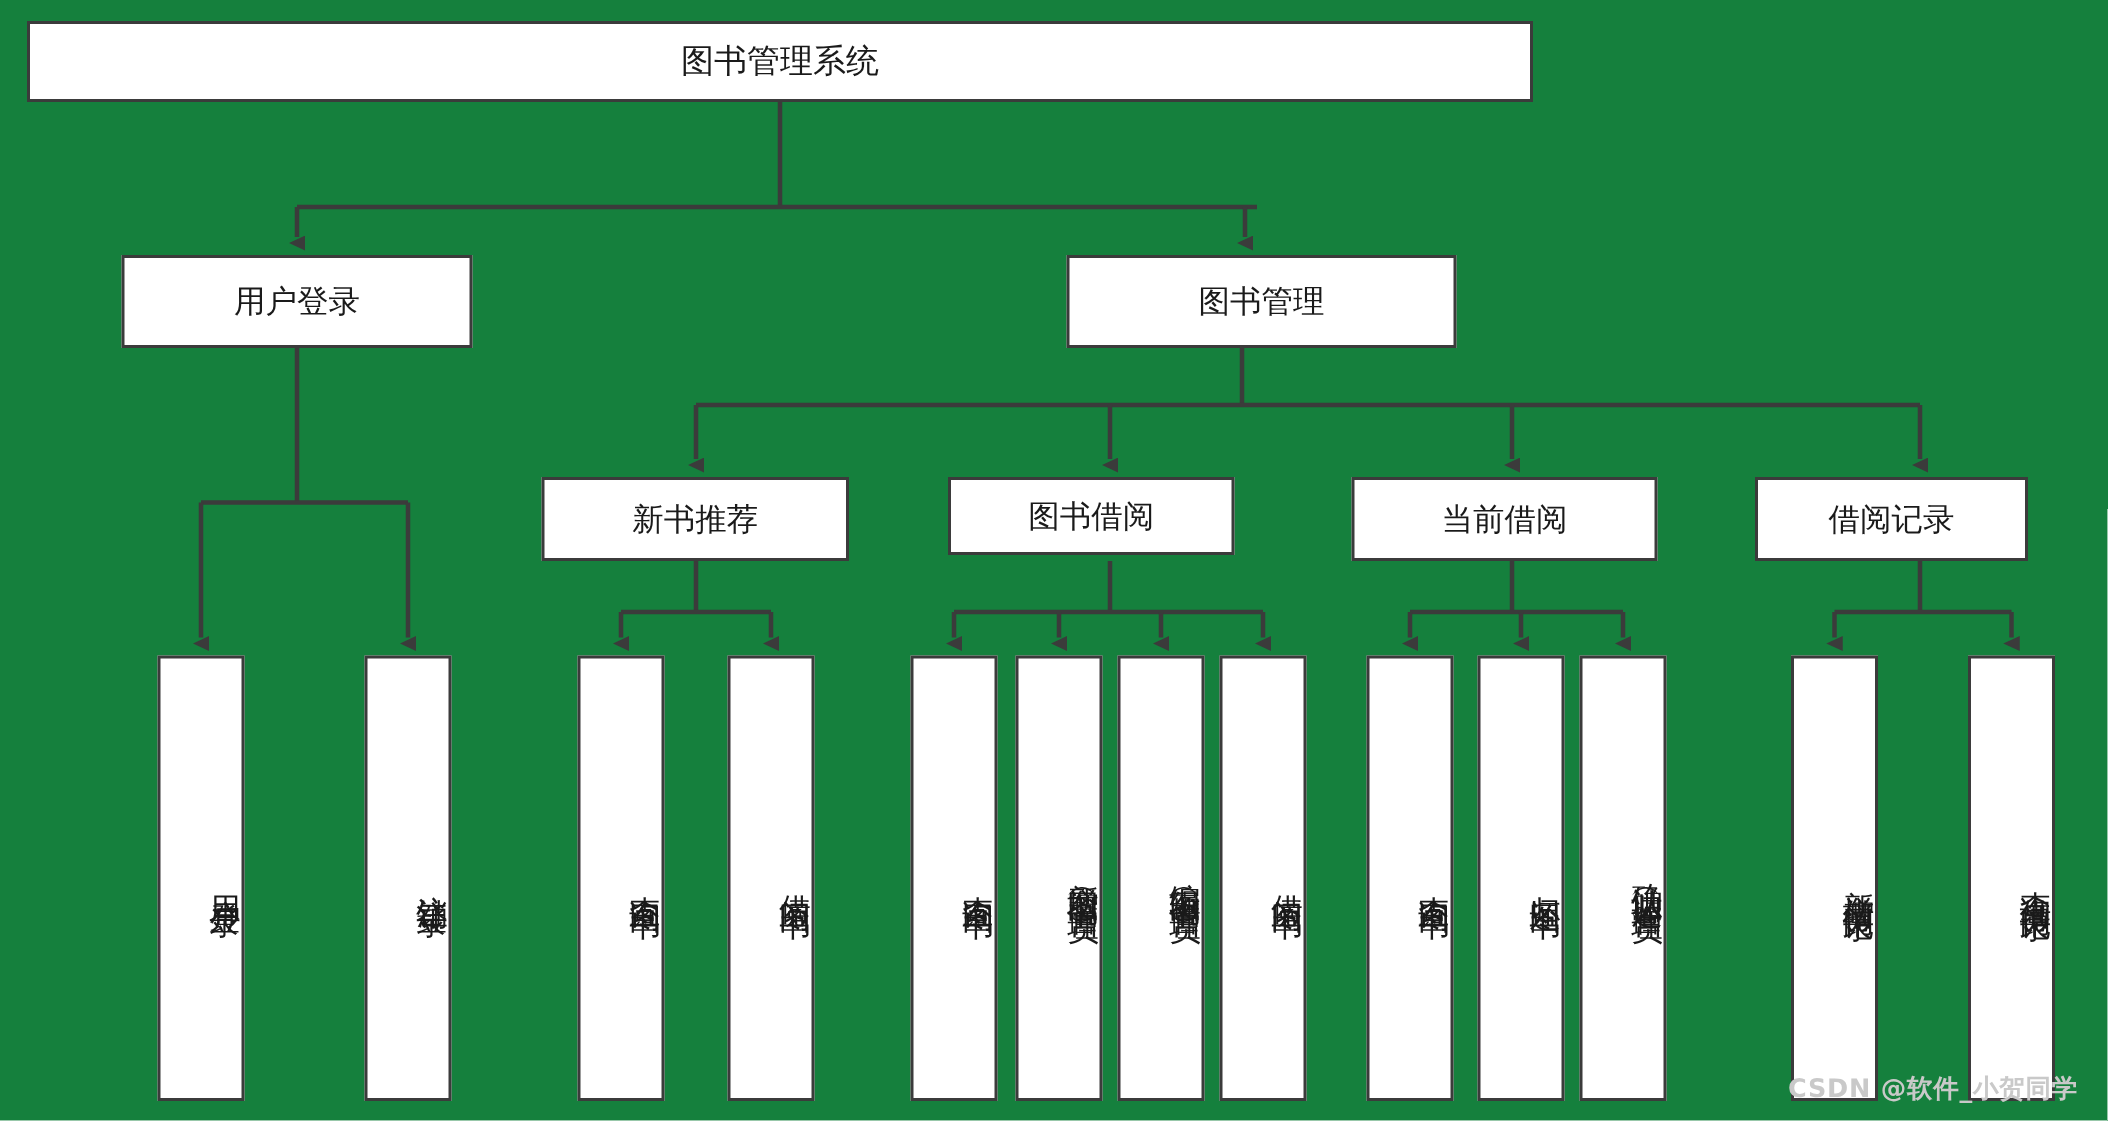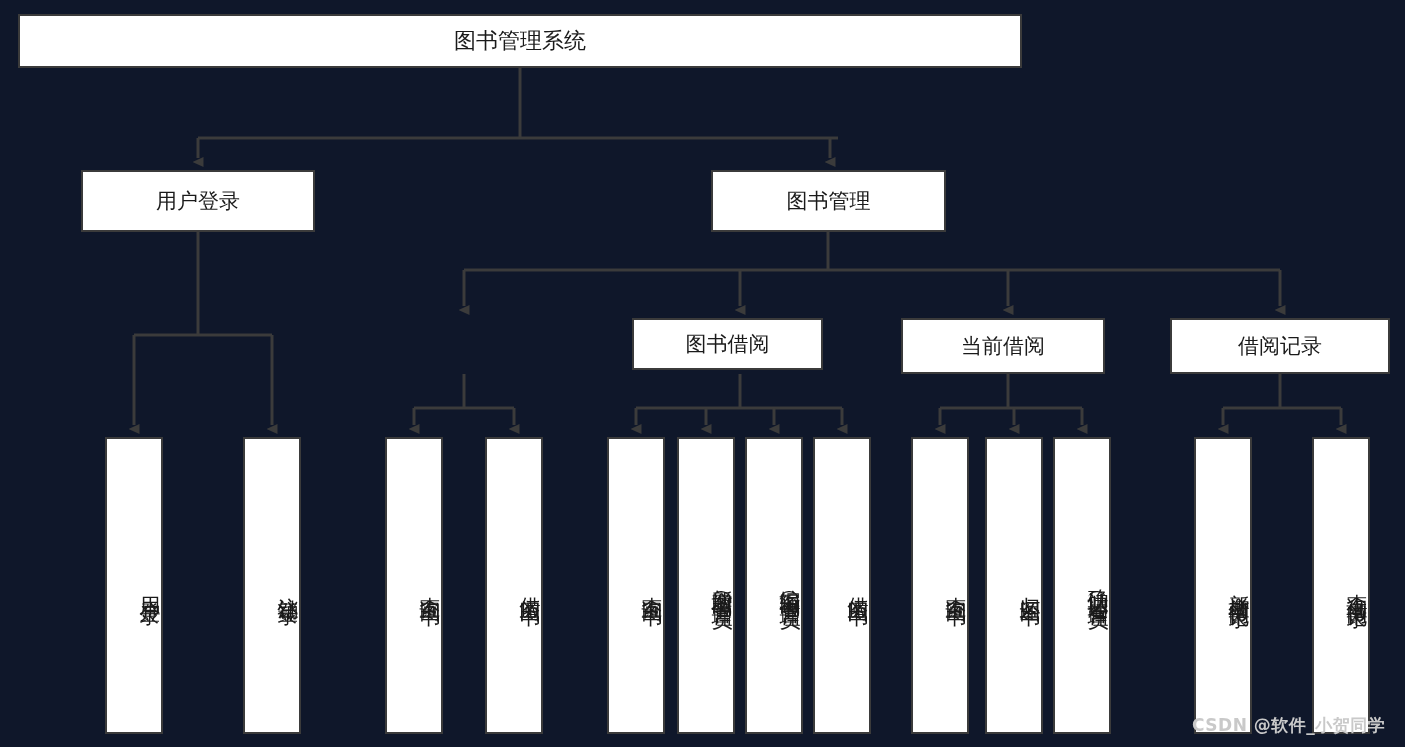--- a/index.html
+++ b/index.html
@@ -7,21 +7,21 @@
     padding: 0;
     background: #ffffff;
   }
   body {
     font-family: "DejaVu Sans", "Liberation Sans", sans-serif;
   }
   #canvas {
     position: relative;
     width: 1405px;
     height: 747px;
-    background: #0f172a;
+    background: #15803d;
     overflow: hidden;
   }
   svg.wires {
     position: absolute;
     left: 0;
     top: 0;
     width: 1405px;
     height: 747px;
   }
   .node {
@@ -120,31 +120,34 @@
     </g>
   </svg>
 
   <div class="node level0" style="left: 18px; top: 14px; width: 1004px; height: 54px;">
     <span>图书管理系统</span>
   </div>
 
   <div class="node level1" style="left: 81px; top: 170px; width: 234px; height: 62px;">
     <span>用户登录</span>
   </div>
-  <div class="node level1" style="left: 711px; top: 170px; width: 235px; height: 62px;">
+  <div class="node level1" style="left: 711px; top: 170px; width: 260px; height: 62px;">
     <span>图书管理</span>
   </div>
 
+  <div class="node level2" style="left: 361px; top: 318px; width: 205px; height: 56px;">
+    <span>新书推荐</span>
+  </div>
   <div class="node level2" style="left: 632px; top: 318px; width: 191px; height: 52px;">
     <span>图书借阅</span>
   </div>
   <div class="node level2" style="left: 901px; top: 318px; width: 204px; height: 56px;">
     <span>当前借阅</span>
   </div>
-  <div class="node level2" style="left: 1170px; top: 318px; width: 220px; height: 56px;">
+  <div class="node level2" style="left: 1170px; top: 318px; width: 182px; height: 56px;">
     <span>借阅记录</span>
   </div>
 
   <div class="node leaf" style="left: 105px; top: 437px; width: 58px; height: 297px;">
     <span class="vtext">用户登录</span>
   </div>
   <div class="node leaf" style="left: 243px; top: 437px; width: 58px; height: 297px;">
     <span class="vtext">注销登录</span>
   </div>
   <div class="node leaf" style="left: 385px; top: 437px; width: 58px; height: 297px;">

